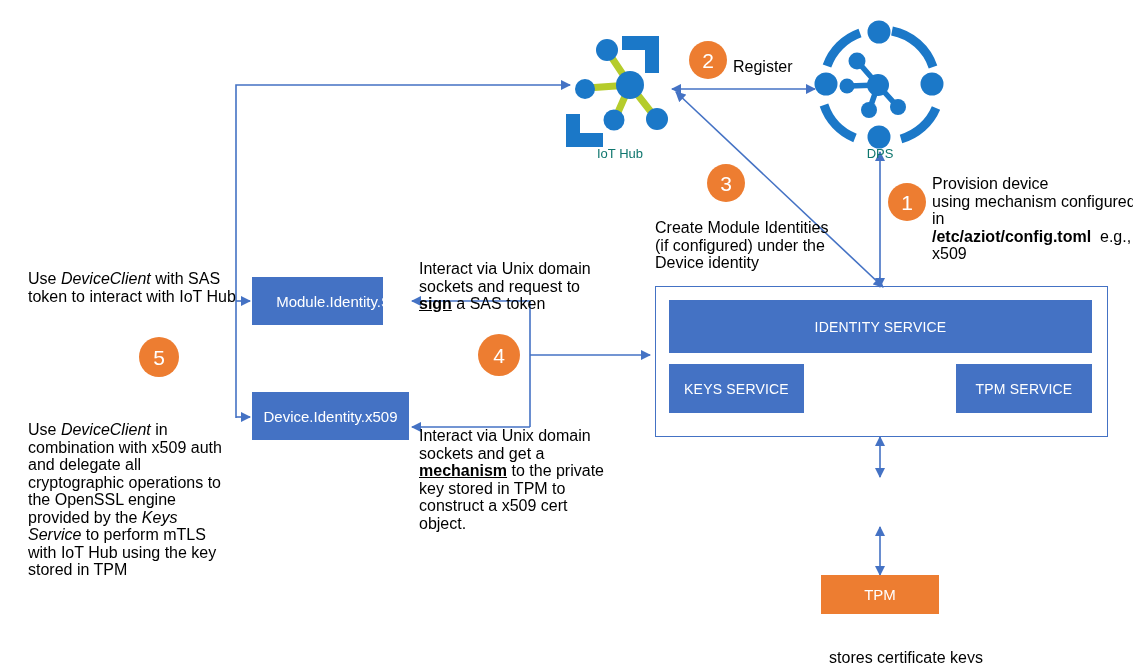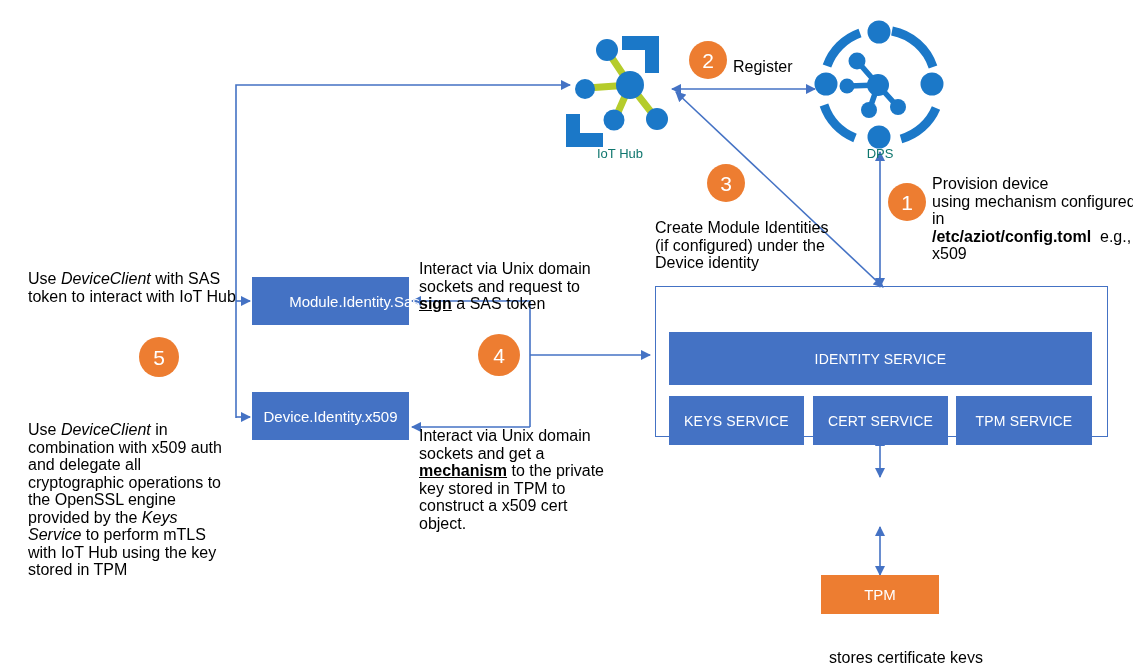--- a/index.html
+++ b/index.html
@@ -61,21 +61,21 @@
   .box {
     position: absolute;
     display: flex;
     align-items: center;
     justify-content: center;
     color: #ffffff;
     text-align: center;
     box-sizing: border-box;
   }
   .box-blue   { background: #4472C4; font-size: 15px; }
-  .box-blue-s { background: #4472C4; font-size: 14px; letter-spacing: .2px; margin-top: 32px; }
+  .box-blue-s { background: #4472C4; font-size: 14px; letter-spacing: .2px; }
   .box-green  { background: #70AD47; font-size: 15px; }
   .box-orange { background: #ED7D31; font-size: 15px; }
 
   .container-box {
     position: absolute;
     border: 1.3px solid #4472C4;
     background: transparent;
     box-sizing: border-box;
   }
 </style>
@@ -187,28 +187,27 @@
   <div class="note" style="left:655px; top:219px; width:180px;">Create Module Identities (if configured) under the Device identity</div>
 
   <div class="note" style="left:28px; top:270px; width:218px;"><span>Use </span><i>DeviceClient</i><span> with SAS token to interact with IoT Hub</span></div>
 
   <div class="note" style="left:28px; top:421px; width:205px;"><span>Use </span><i>DeviceClient</i><span> in combination with x509 auth and delegate all cryptographic operations to the OpenSSL engine provided by the </span><i>Keys Service</i><span> to perform mTLS with IoT Hub using the key stored in TPM</span></div>
 
   <div class="note" style="left:419px; top:260px; width:195px;"><span>Interact via Unix domain sockets and request to </span><u class="bu">sign</u><span> a SAS token</span></div>
 
   <div class="note" style="left:419px; top:427px; width:195px;"><span>Interact via Unix domain sockets and get a </span><u class="bu">mechanism</u><span> to the private key stored in TPM to construct a x509 cert object.</span></div>
 
-  <div class="box box-blue" style="left:252px; top:277px; width:157px; height:48px;padding-left:48px;">Module.Identity.Sas</div>
+  <div class="box box-blue" style="left:252px; top:277px; width:131px; height:48px;padding-left:48px;">Module.Identity.Sas</div>
   <div class="box box-blue" style="left:252px; top:392px; width:157px; height:48px;">Device.Identity.x509</div>
 
   <div class="container-box" style="left:655px; top:286px; width:453px; height:151px;"></div>
 
   <div class="box box-blue-s" style="left:669px; top:300px; width:423px; height:53px;">IDENTITY SERVICE</div>
 
   <div class="box box-blue-s" style="left:669px; top:364px; width:135px; height:49px;">KEYS SERVICE</div>
-  <div class="box box-blue-s" style="left:813px; top:364px; width:135px; height:49px;">CERT SERVICE</div>
   <div class="box box-blue-s" style="left:956px; top:364px; width:136px; height:49px;">TPM SERVICE</div>
 
   <div class="box box-orange" style="left:821px; top:575px; width:118px; height:39px;">TPM</div>
 
   <div class="note" style="left:806px; top:627px; width:200px; text-align:center;margin-top:22px;">stores certificate keys</div>
 
 </div>
 
 </body></html>

